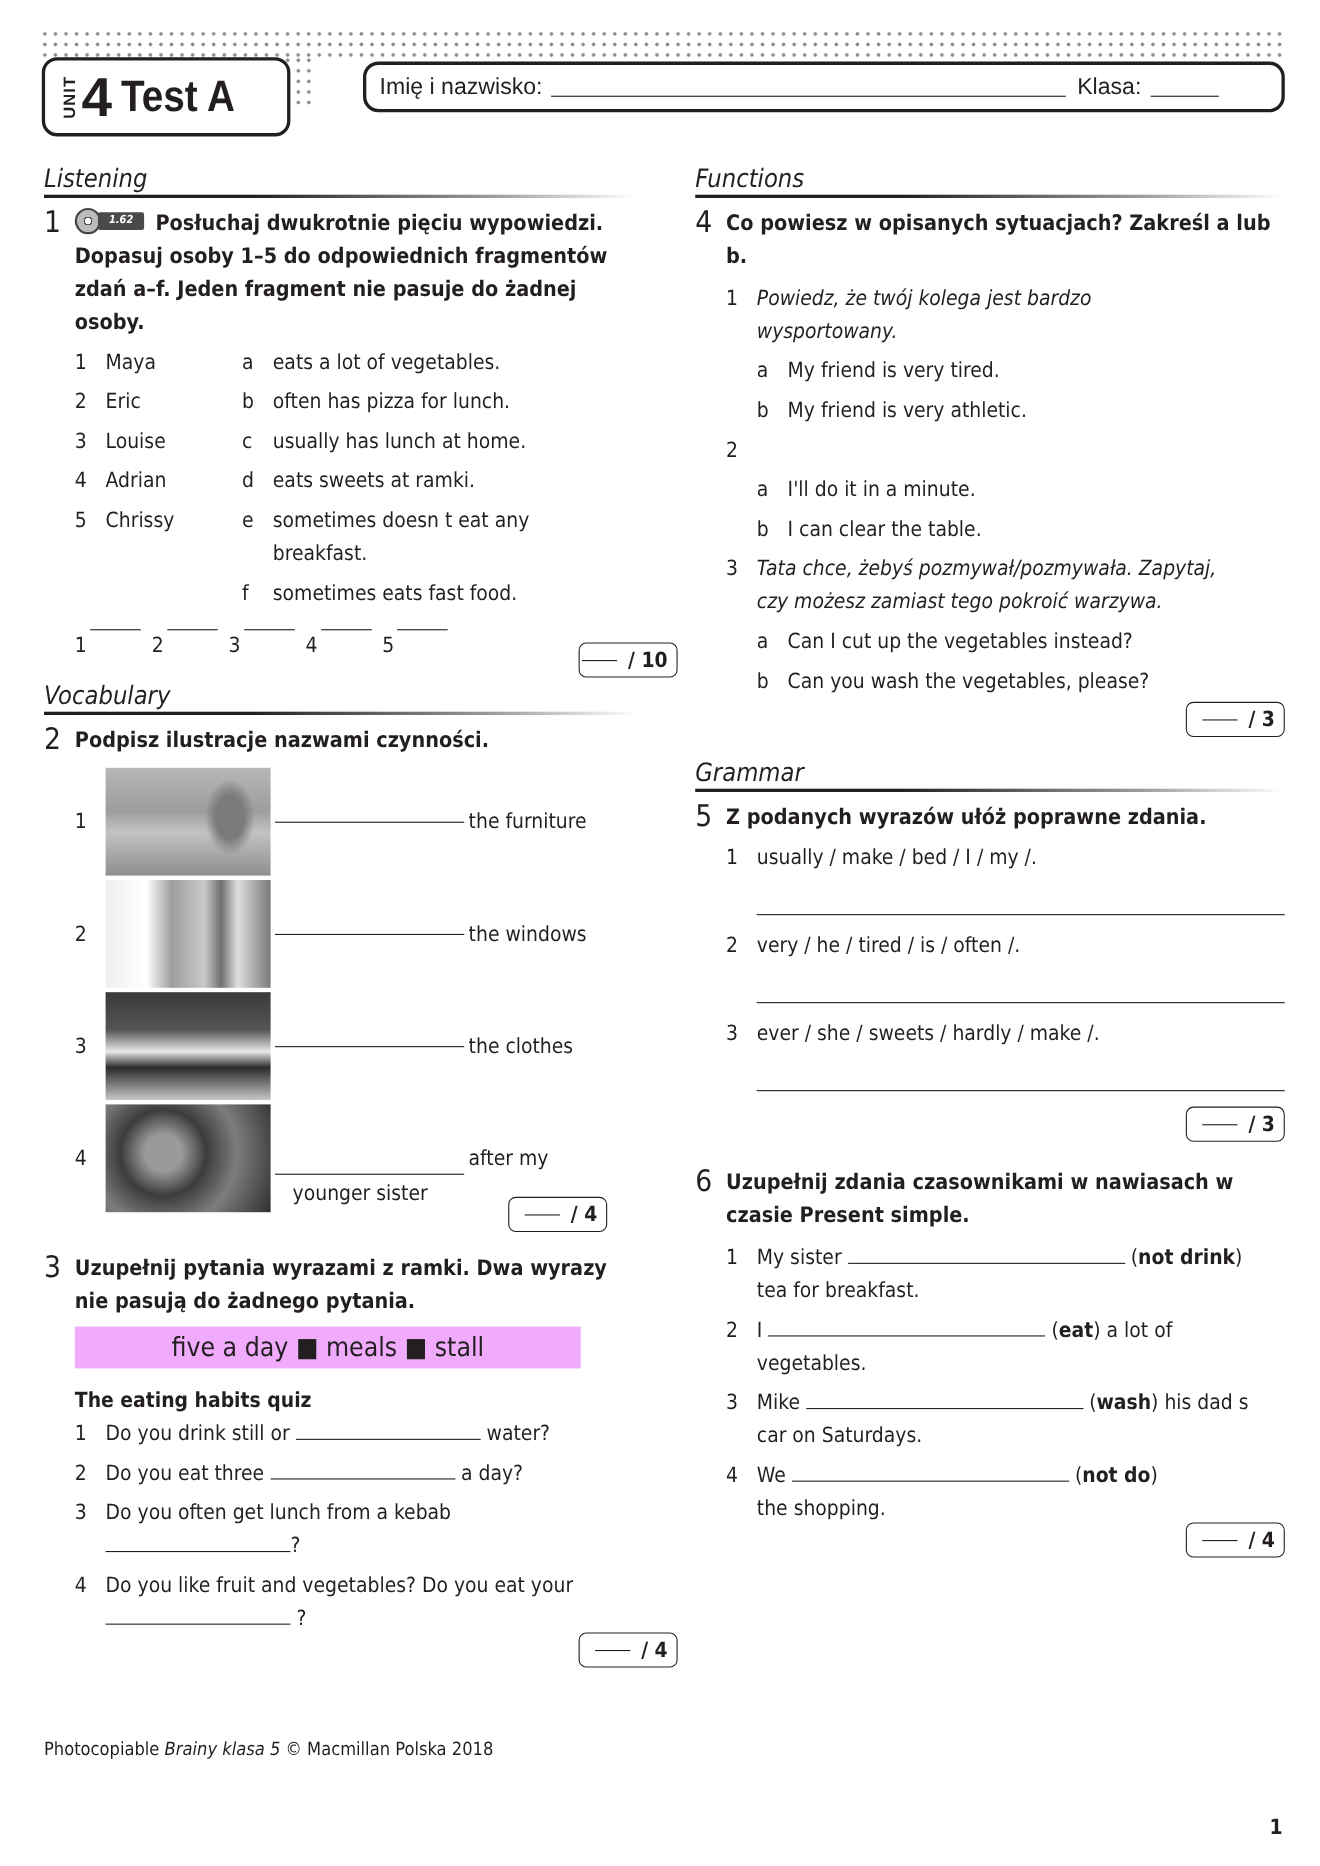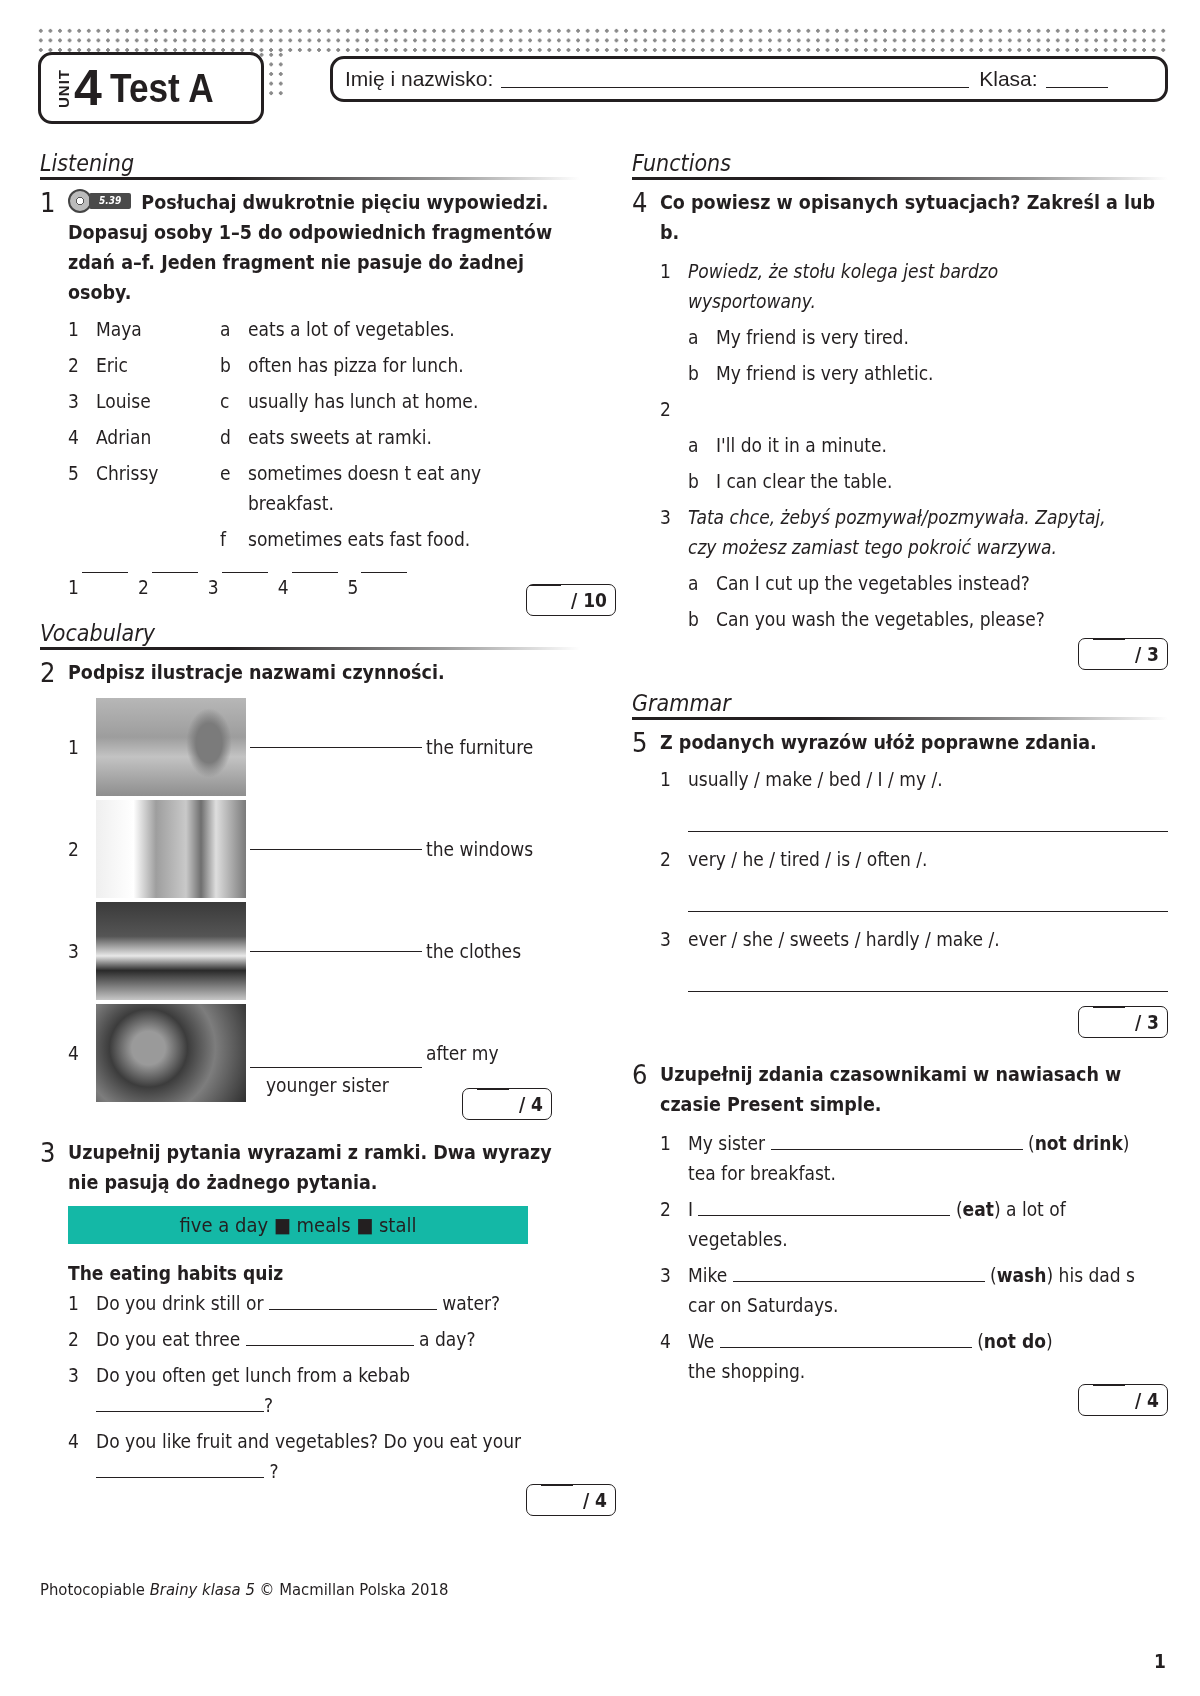--- a/index.html
+++ b/index.html
@@ -69,27 +69,27 @@
   .body-text { font-size: 19px; line-height: 30px; }
   .row { display: flex; }
   .num { width: 28px; flex-shrink: 0; }
   .it { font-style: italic; }
   .b { font-weight: bold; }
 
   .blank { display: inline-block; border-bottom: 1.5px solid #231f20; height: 1px; vertical-align: baseline; }
 
   .score {
     border: 1.5px solid #231f20; border-radius: 7px; width: 90px; height: 32px;
-    display: flex; justify-content: flex-end; padding-right: 8px;
+    display: flex; align-items: center; justify-content: flex-end; padding-right: 8px;
     font-size: 19px; font-weight: bold; margin-left: auto;
   }
   .score .sb { display: inline-block; width: 32px; border-bottom: 1.5px solid #231f20; margin-right: 10px; height: 1px; }
 
   .word-box {
-    background: #14b8a6; text-align: center; font-size: 20px; line-height: 26px;
+    background: #f0abfc; text-align: center; font-size: 24px; line-height: 26px;
     padding: 6px 0; margin: 8px 52px 14px 28px;
   }
 
   .photo { width: 150px; height: 98px; flex-shrink: 0; margin-right: 4px; }
   .p1 { background: linear-gradient(180deg, #b7b7b7 0%, #9d9d9d 40%, #c3c3c3 60%, #8e8e8e 100%); position: relative; }
   .p1::after { content:""; position:absolute; right:14px; top:10px; width:46px; height:70px; background: radial-gradient(ellipse, #7b7b7b 0 40%, transparent 70%); }
   .p2 { background: linear-gradient(90deg, #efefef 0%, #ffffff 25%, #9e9e9e 40%, #c9c9c9 60%, #6f6f6f 70%, #dedede 80%, #7a7a7a 100%); }
   .p3 { background: linear-gradient(180deg, #3a3a3a 0%, #555 35%, #e8e8e8 55%, #2a2a2a 70%, #c6c6c6 100%); }
   .p4 { background: radial-gradient(circle at 35% 45%, #9a9a9a 0 15%, #3c3c3c 35%, #7d7d7d 60%, #2f2f2f 100%); }
 
@@ -116,21 +116,21 @@
 <div class="col col-left">
 
   <div class="section-head">Listening</div>
 
   <div>
     <div class="task-head">
       <span class="task-num">1</span>
       <span class="task-text">
         <span class="cd-wrap">
           <span class="cd-icon"></span>
-          <span class="cd-track">5.39</span>
+          <span class="cd-track">1.62</span>
         </span>
         <span>Posłuchaj dwukrotnie pięciu wypowiedzi. Dopasuj osoby 1–5 do odpowiednich fragmentów zdań a–f. Jeden fragment nie pasuje do żadnej osoby.</span>
       </span>
     </div>
 
     <div class="body-text" style="display:flex; margin-left:28px; margin-top:4px;">
       <div style="width:152px">
         <div class="row">
             <span class="num">1</span>
             <span>Maya</span>
@@ -284,21 +284,21 @@
   <div class="section-head">Functions</div>
 
   <div>
     <div class="task-head">
       <span class="task-num">4</span>
       <span class="task-text">Co powiesz w opisanych sytuacjach? Zakreśl a lub b.</span>
     </div>
     <div class="body-text" style="margin-left:28px; margin-top:8px">
       <div class="row">
         <span class="num">1</span>
-        <span class="it" style="width:420px">Powiedz, że stołu kolega jest bardzo wysportowany.</span>
+        <span class="it" style="width:420px">Powiedz, że twój kolega jest bardzo wysportowany.</span>
       </div>
       <div class="row" style="margin-left:28px; margin-top:6px">
           <span class="num">a</span>
           <span>My friend is very tired.</span>
         </div>
       <div class="row" style="margin-left:28px; margin-top:6px">
           <span class="num">b</span>
           <span>My friend is very athletic.</span>
         </div>
 

